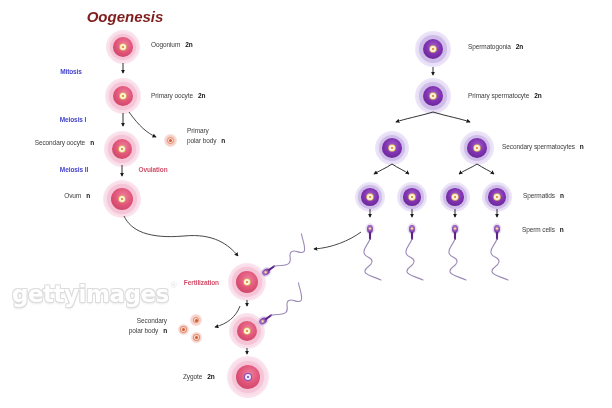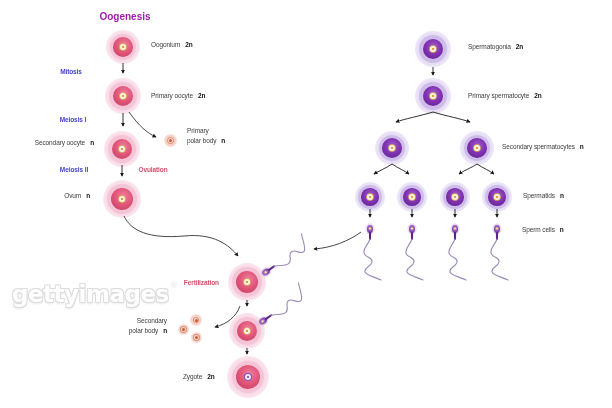--- a/index.html
+++ b/index.html
@@ -1,19 +1,19 @@
 <!DOCTYPE html>
 <html><head>
 <meta charset="utf-8">
 <style>
   html,body{margin:0;padding:0;background:#fff;}
   #canvas{position:relative;width:612px;height:408px;background:#fff;overflow:hidden;
           font-family:"Liberation Sans",sans-serif;}
   
-  .title{position:absolute;font-weight:bold;font-size:10px;color:#a21caf;white-space:nowrap;z-index:6;}
+  .title{position:absolute;font-weight:bold;font-size:15px;color:#7f1d1d;white-space:nowrap;z-index:6;font-style:italic;}
   .lbl{position:absolute;font-size:6.5px;color:#3c3c3c;white-space:nowrap;line-height:1.5;z-index:6;letter-spacing:-0.1px;}
   .ploidy{font-weight:bold;color:#101010;margin-left:5px;}
   .proc{font-weight:bold;font-size:6.5px;}
   .blue{color:#4444cc;}
   .red{color:#d0506a;}
   .cc{transform:translate(-50%,-50%);}
   .vc{transform:translateY(-50%);}
   .tr{text-align:right;}
   
   .wm{position:absolute;font-family:"DejaVu Sans",sans-serif;font-weight:bold;font-size:23px;

